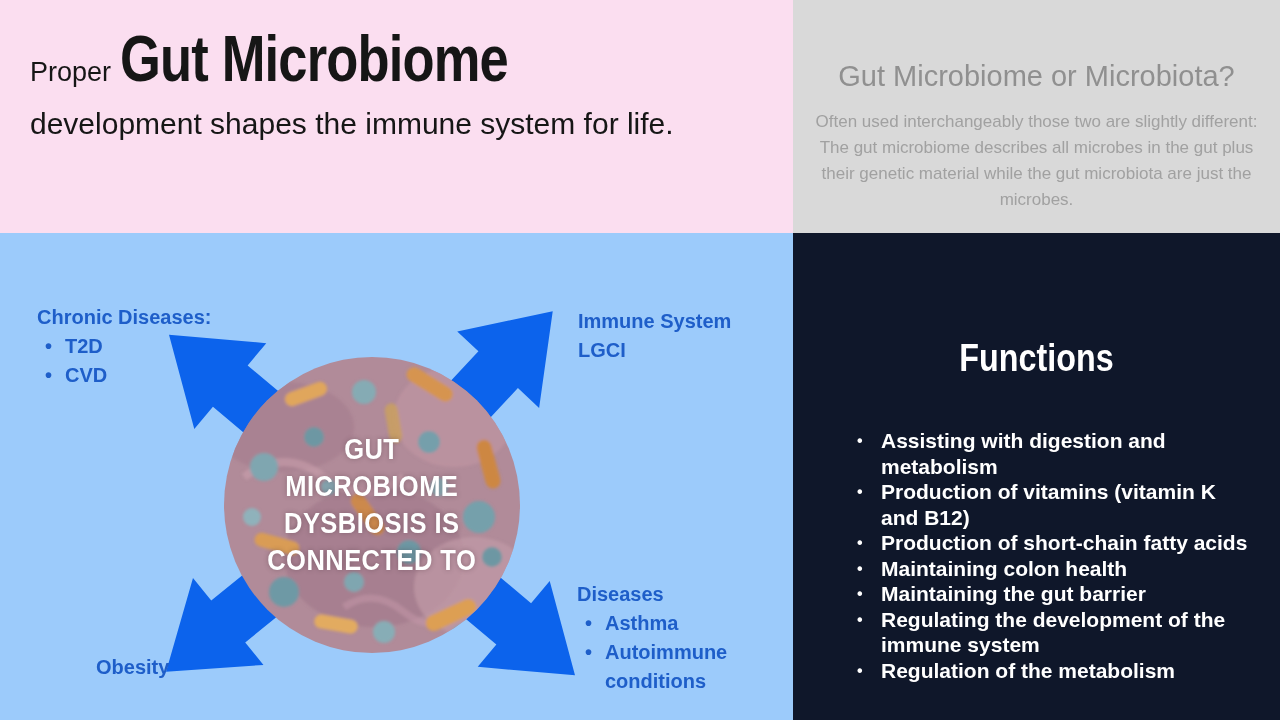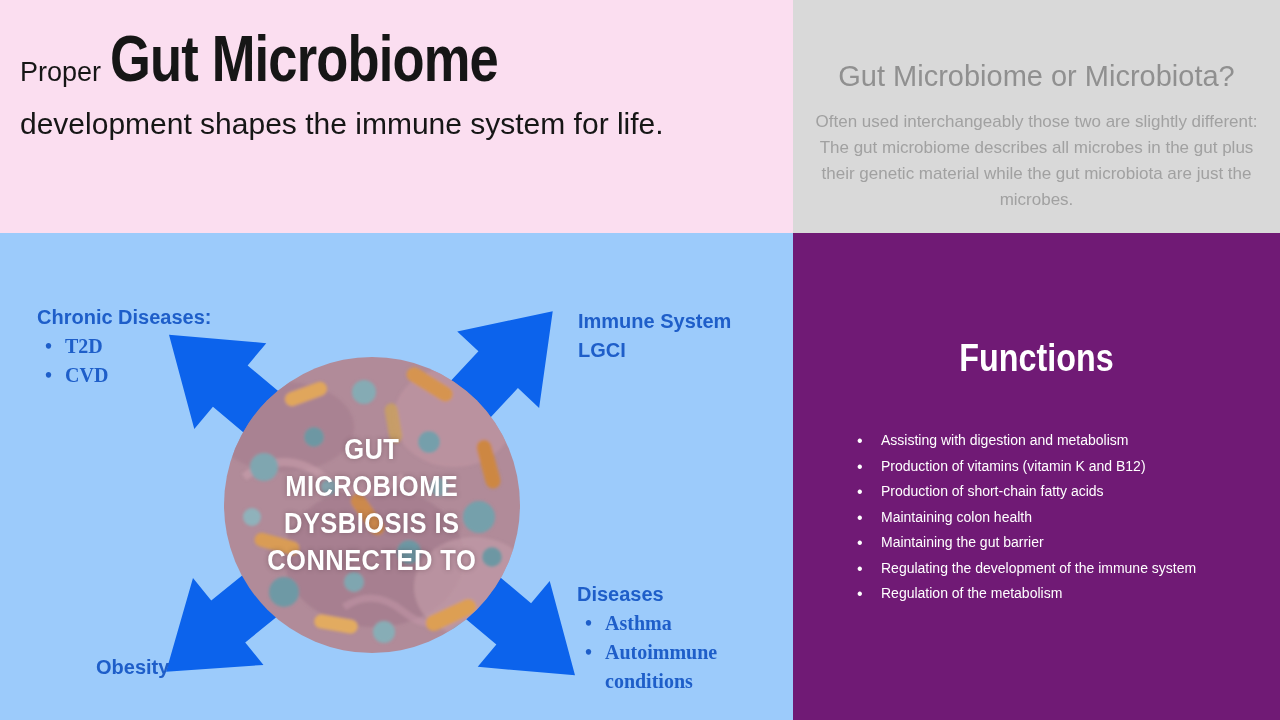--- a/index.html
+++ b/index.html
@@ -2,21 +2,21 @@
 <html><head>
 <meta charset="utf-8">
 <style>
   html,body{margin:0;padding:0;background:#fff;}
   .slide{position:relative;width:1280px;height:720px;overflow:hidden;
          font-family:"Liberation Sans",sans-serif;}
   .panel{position:absolute;box-sizing:border-box;}
 
   
   .panel-intro{left:0;top:0;width:793px;height:233px;background:#fbdef0;}
-  .intro-title{position:absolute;left:20px;top:22px;width:680px;color:#161616;}
+  .intro-title{position:absolute;left:30px;top:22px;width:680px;color:#161616;}
   .intro-line1{white-space:nowrap;}
   .intro-prefix{font-size:27px;}
   .intro-big{display:inline-block;font-size:64px;font-weight:700;
              letter-spacing:-1px;transform:scaleX(.82);transform-origin:0 100%;
              margin-left:4px;}
   .intro-rest{font-size:30px;line-height:47px;margin-top:4px;}
 
   
   .panel-def{left:793px;top:0;width:487px;height:233px;background:#d9d9d9;
              text-align:center;}
@@ -26,35 +26,35 @@
   
   .panel-diagram{left:0;top:233px;width:793px;height:487px;background:#9ccbfb;}
   .arrows{position:absolute;left:0;top:0;}
   .hub-circle{position:absolute;left:224px;top:124px;width:296px;height:296px;
               border-radius:50%;overflow:hidden;}
   .hub-text{position:absolute;inset:0;display:flex;align-items:center;justify-content:center;}
   .hub-text span{display:block;color:#fff;font-weight:700;font-size:29px;line-height:37px;
                  text-align:center;white-space:pre-line;transform:scaleX(.88);
                  letter-spacing:.5px;text-shadow:0 0 6px rgba(60,40,50,.35);}
   .dlabel{position:absolute;color:#1e5ec9;font-weight:700;font-size:20px;line-height:29px;}
-  .dlabel ul{list-style:none;margin:0;padding:0;font-family:Liberation Serif, serif;}
+  .dlabel ul{list-style:none;margin:0;padding:0;}
   .dlabel li{position:relative;padding-left:28px;}
   .dlabel li::before{content:"\2022";position:absolute;left:8px;}
   .preline{white-space:pre-line;}
   .lbl-chronic{left:37px;top:70px;}
   .lbl-immune{left:578px;top:74px;}
   .lbl-obesity{left:96px;top:420px;}
   .lbl-allergies{left:577px;top:347px;width:170px;}
 
   
-  .panel-functions{left:793px;top:233px;width:487px;height:487px;background:#701a75;color:#fff;}
+  .panel-functions{left:793px;top:233px;width:487px;height:487px;background:#0f172a;color:#fff;}
   .fn-heading{margin:0;padding-top:104px;text-align:center;font-size:38px;font-weight:700;
               transform:scaleX(.85);letter-spacing:0;}
   .fn-list{list-style:none;margin:48px 0 0;padding:0 24px 0 62px;}
-  .fn-list li{position:relative;padding-left:26px;font-size:14px;line-height:25.5px;}
+  .fn-list li{position:relative;padding-left:26px;font-size:21px;line-height:25.5px;font-weight:bold;}
   .fn-list li::before{content:"\2022";position:absolute;left:2px;font-size:16px;}
 </style>
 </head>
 <body>
 
 <div class="slide">
 
   <section class="panel panel-intro">
     <div class="intro-title">
       <div class="intro-line1">

